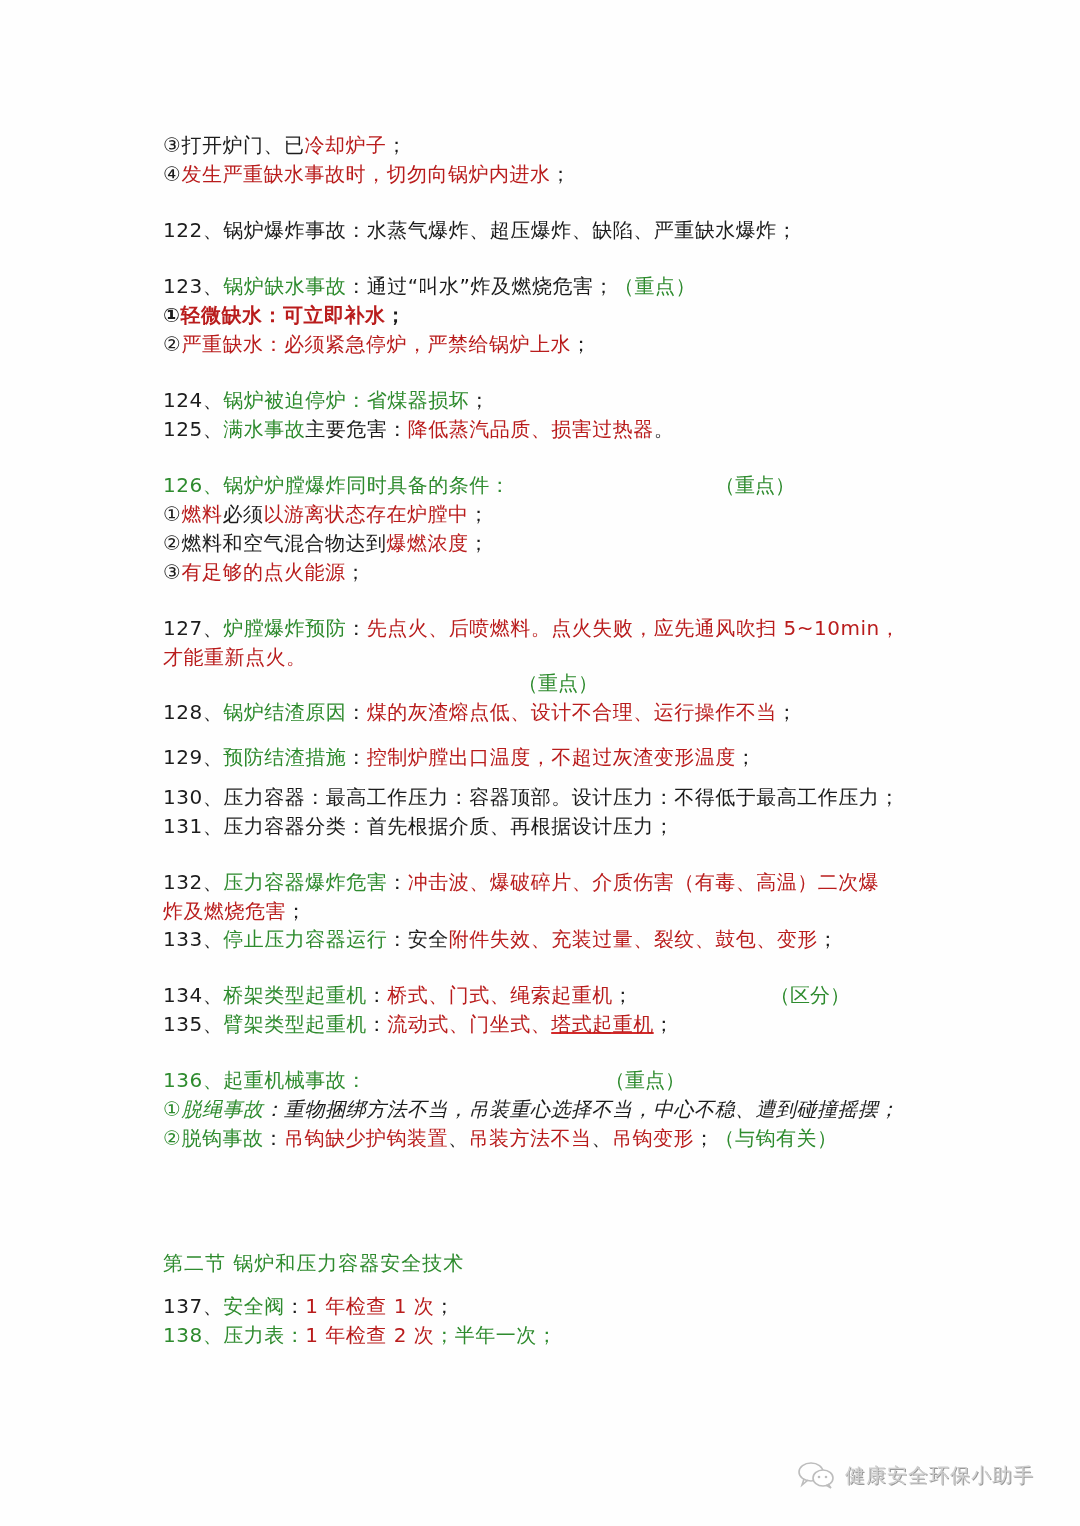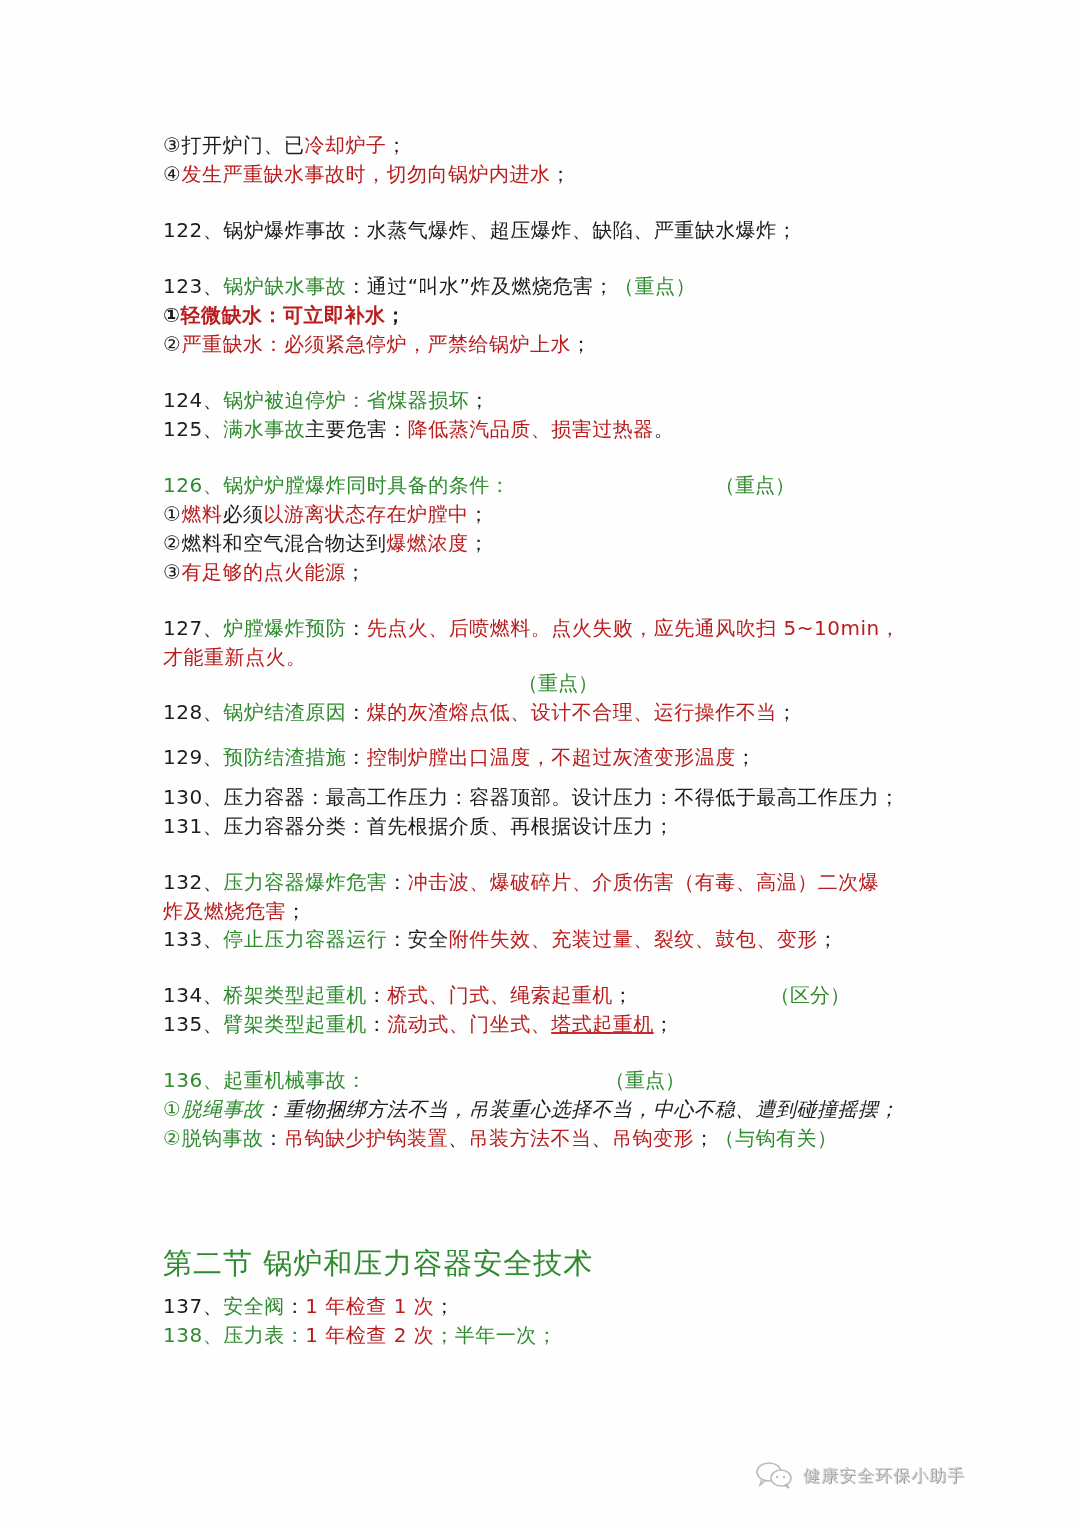--- a/index.html
+++ b/index.html
@@ -5,23 +5,23 @@
     html, body { margin: 0; padding: 0; background: #ffffff; }
     body { width: 1080px; height: 1526px; position: relative; overflow: hidden;
       font-family: "DejaVu Sans", "Liberation Sans", sans-serif; }
     .page { position: absolute; left: 0; top: 0; width: 1080px; height: 1526px; background: #fefefe; }
     .line { position: absolute; left: 163px; white-space: nowrap; font-size: 20px; line-height: 28px; letter-spacing: 0.5px; color: #1a1a1a; }
     .seg { }
     .c-black { color: #1c1c1c; }
     .c-red { color: #b91c1c; }
     .c-green { color: #2e8b2e; }
     .u { text-decoration: underline; text-decoration-color: #d42a2a; }
-    .heading { position: absolute; left: 163px; top: 1246px; font-size: 29px; line-height: 34px; color: #2e8b2e; white-space: nowrap; letter-spacing: 1px; }
+    .heading { position: absolute; left: 163px; top: 1246px; font-size: 20px; line-height: 34px; color: #2e8b2e; white-space: nowrap; letter-spacing: 1px; }
     .tag { position: absolute; font-size: 20px; line-height: 28px; color: #2e8b2e; white-space: nowrap; }
-    .watermark { position: absolute; left: 755px; top: 1459px; height: 32px; display: flex; align-items: center; gap: 8px; color: #c8c8c8; font-size: 17px; }
+    .watermark { position: absolute; left: 797px; top: 1459px; height: 32px; display: flex; align-items: center; gap: 8px; color: #c8c8c8; font-size: 20px; }
     .wm-icon { width: 40px; height: 28px; position: relative; }
     .wm-text { color: #cfcfcf; text-shadow: 1px 1px 0 #9a9a9a; letter-spacing: 1px; }
   </style>
 </head>
 <body>
 
 <div class="page">
   <div id="lines">
       <div class="line" style="top: 131px;"><span class="seg c-black">③打开炉门、已</span><span class="seg c-red">冷却炉子</span><span class="seg c-black">；</span></div>
       <div class="line" style="top: 160px;"><span class="seg c-black">④</span><span class="seg c-red">发生严重缺水事故时，切勿向锅炉内进水</span><span class="seg c-black">；</span></div>

